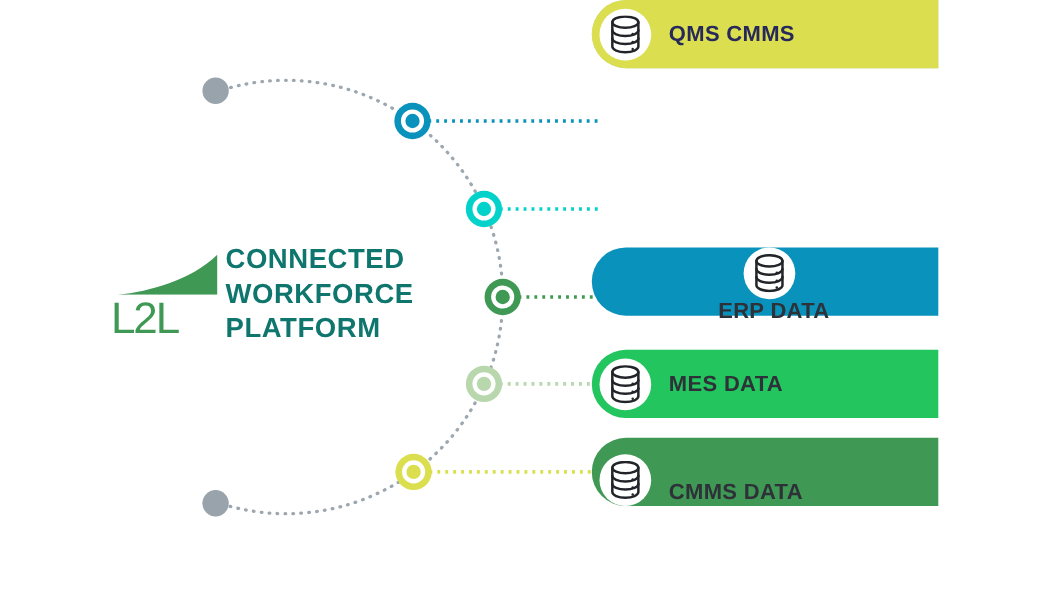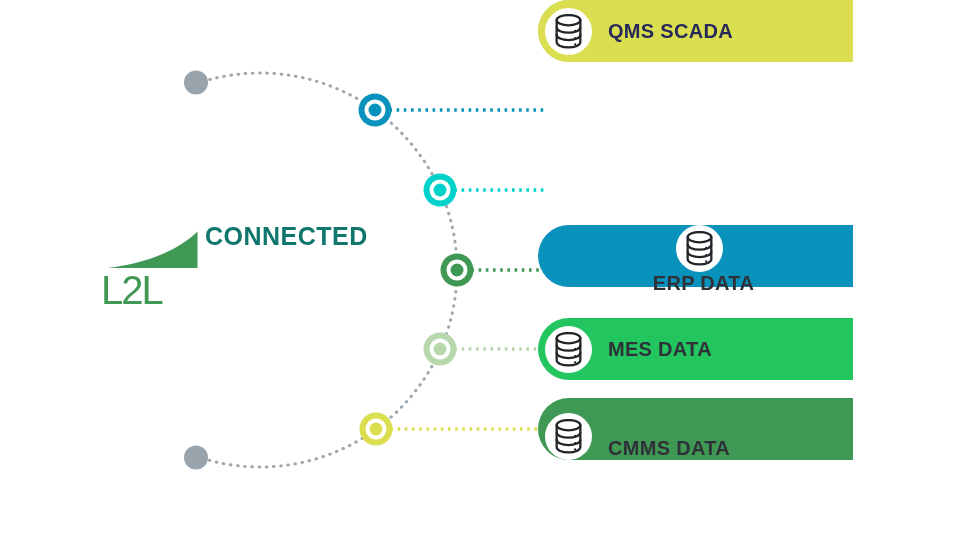--- a/index.html
+++ b/index.html
@@ -85,20 +85,22 @@
         <circle class="node-color" cx="376" cy="429" r="6.5" fill="#DBDF4F"></circle>
     </g>
   </svg>
 
   <svg class="logo-swoosh" id="swoosh" viewBox="0 0 91 37">
     <path d="M0 37 C30 33.5 66 24 90.5 0.5 L90.5 37 Z" fill="#3F9954"></path>
   </svg>
   <div class="brand" id="brand" style="color: rgb(63, 153, 84);">L2L</div>
   <div class="platform-title" id="ptitle" style="color: #0f766e;">
     <div>CONNECTED</div>
+    <div>WORKFORCE</div>
+    <div>PLATFORM</div>
   </div>
 
   <div class="row" style="background: rgb(9, 146, 187);">
     <div class="icon-circle">
       <svg width="29" height="35" viewBox="0 0 28 34" fill="none" stroke="#212428" stroke-width="2.2" stroke-linecap="round">
         <path d="M2.5 6 V27.5 A11.5 5 0 0 0 25.5 27.5 V6"></path>
         <path d="M2.5 13.2 A11.5 5 0 0 0 25.5 13.2"></path>
         <path d="M2.5 20.3 A11.5 5 0 0 0 25.5 20.3"></path>
         <ellipse cx="14" cy="6" rx="11.5" ry="5"></ellipse>
         <circle cx="20.5" cy="16.4" r="1.1" fill="#212428" stroke="none"></circle>
@@ -169,17 +171,17 @@
         <path d="M2.5 6 V27.5 A11.5 5 0 0 0 25.5 27.5 V6"></path>
         <path d="M2.5 13.2 A11.5 5 0 0 0 25.5 13.2"></path>
         <path d="M2.5 20.3 A11.5 5 0 0 0 25.5 20.3"></path>
         <ellipse cx="14" cy="6" rx="11.5" ry="5"></ellipse>
         <circle cx="20.5" cy="16.4" r="1.1" fill="#212428" stroke="none"></circle>
         <circle cx="20.5" cy="23.5" r="1.1" fill="#212428" stroke="none"></circle>
         <circle cx="20.5" cy="29.6" r="1.1" fill="#212428" stroke="none"></circle>
       </svg>
     </div>
     <div class="label-wrap" style="color: rgb(38, 41, 90);">
-        <span>QMS SCADA</span>
+        <span>QMS CMMS</span>
       </div>
   </div>
 
 </div>
 
 </body></html>

